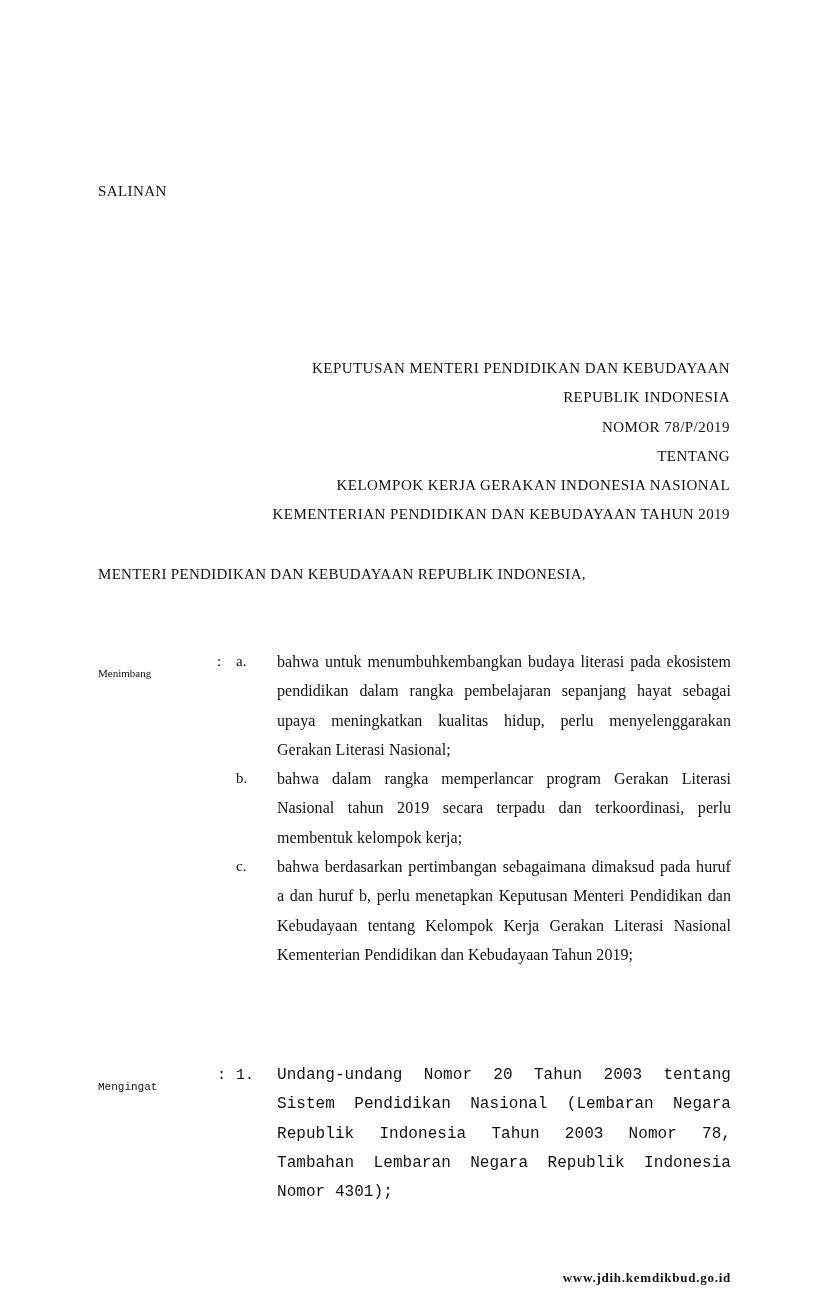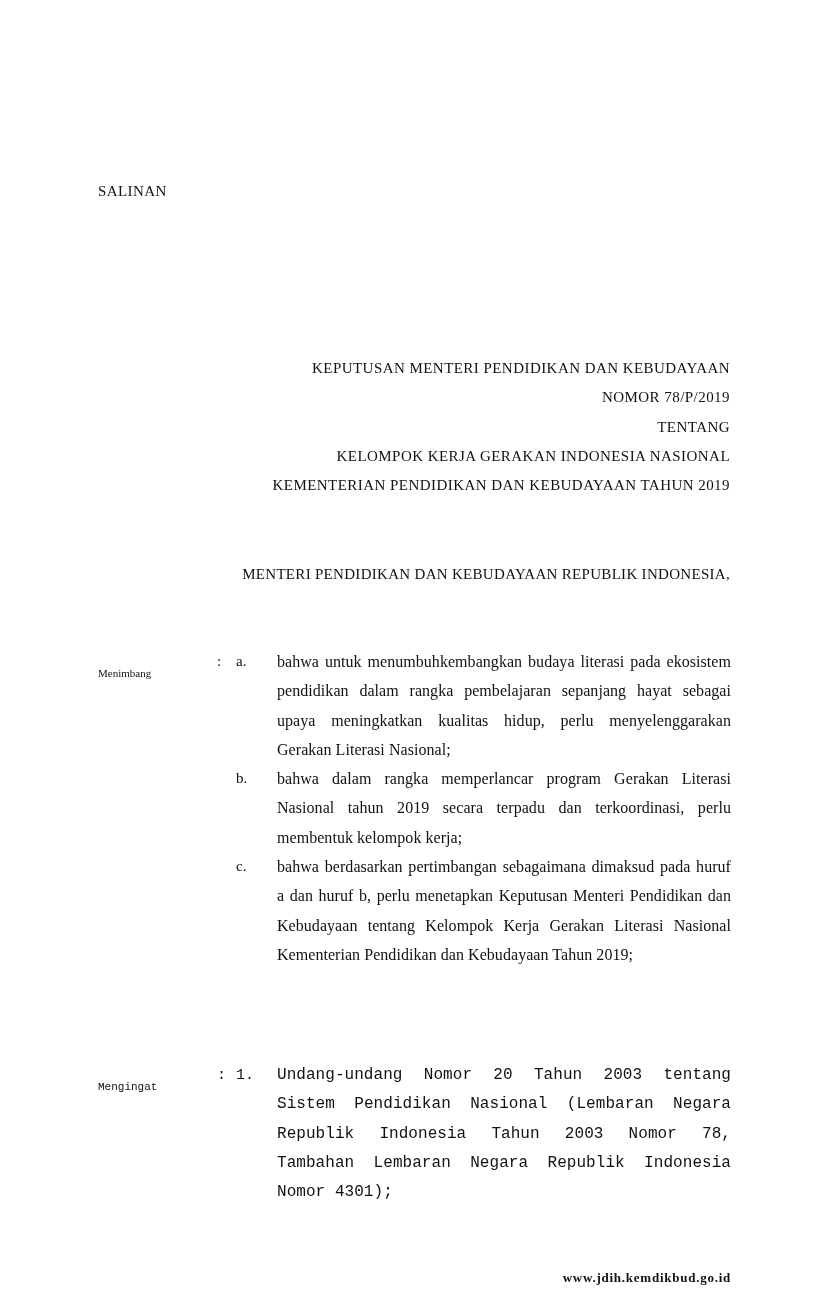--- a/index.html
+++ b/index.html
@@ -47,21 +47,21 @@
     line-height: 29.3px;
     letter-spacing: 0.45px;
     white-space: nowrap;
   }
 
   .subject-line {
     position: absolute;
     left: 98px;
     top: 519px;
     width: 632px;
-    text-align: right;
+    text-align: left;
     font-size: 15px;
     line-height: 29px;
     letter-spacing: 0.3px;
     white-space: nowrap;
   }
 
   
   .clause-section {
     position: absolute;
     left: 98px;
@@ -124,20 +124,21 @@
 </style>
 </head>
 <body>
 
 <div class="page">
 
   <div class="salinan">SALINAN</div>
 
   <div class="title-block">
     <div class="title-line">KEPUTUSAN MENTERI PENDIDIKAN DAN KEBUDAYAAN</div>
+    <div class="title-line">REPUBLIK INDONESIA</div>
     <div class="title-line">NOMOR 78/P/2019</div>
     <div class="title-line">TENTANG</div>
     <div class="title-line">KELOMPOK KERJA GERAKAN INDONESIA NASIONAL</div>
     <div class="title-line">KEMENTERIAN PENDIDIKAN DAN KEBUDAYAAN TAHUN 2019</div>
   </div>
 
   <div class="subject-line">MENTERI PENDIDIKAN DAN KEBUDAYAAN REPUBLIK INDONESIA,</div>
 
   <div class="clause-section" id="section-menimbang">
 

